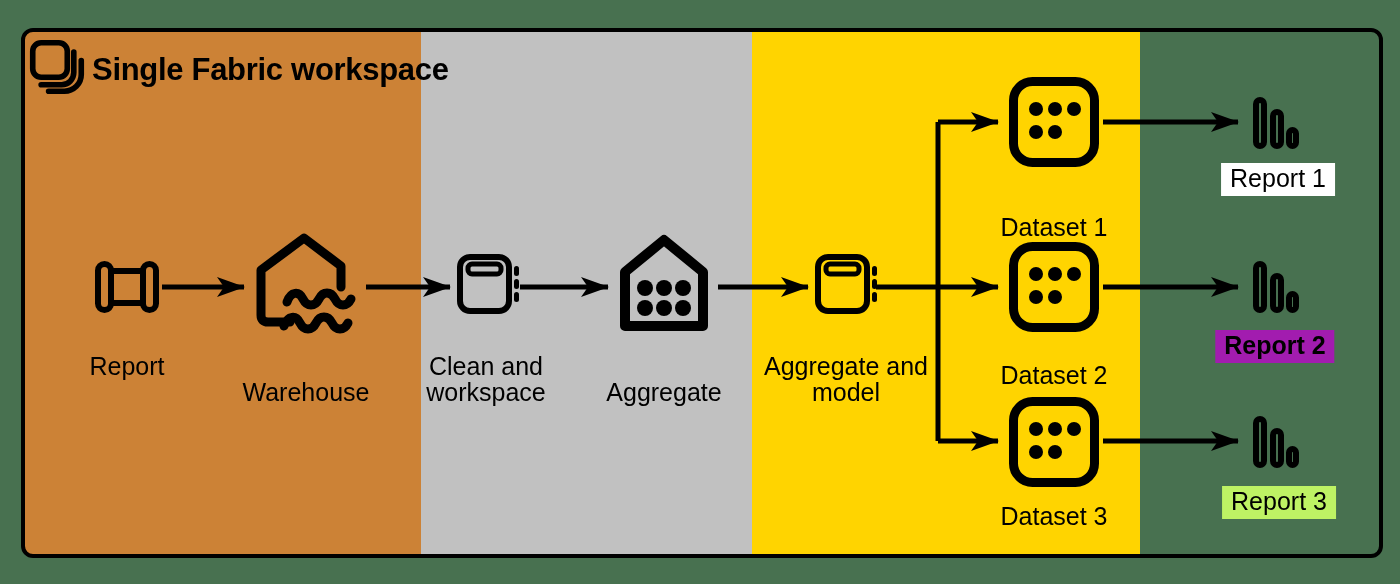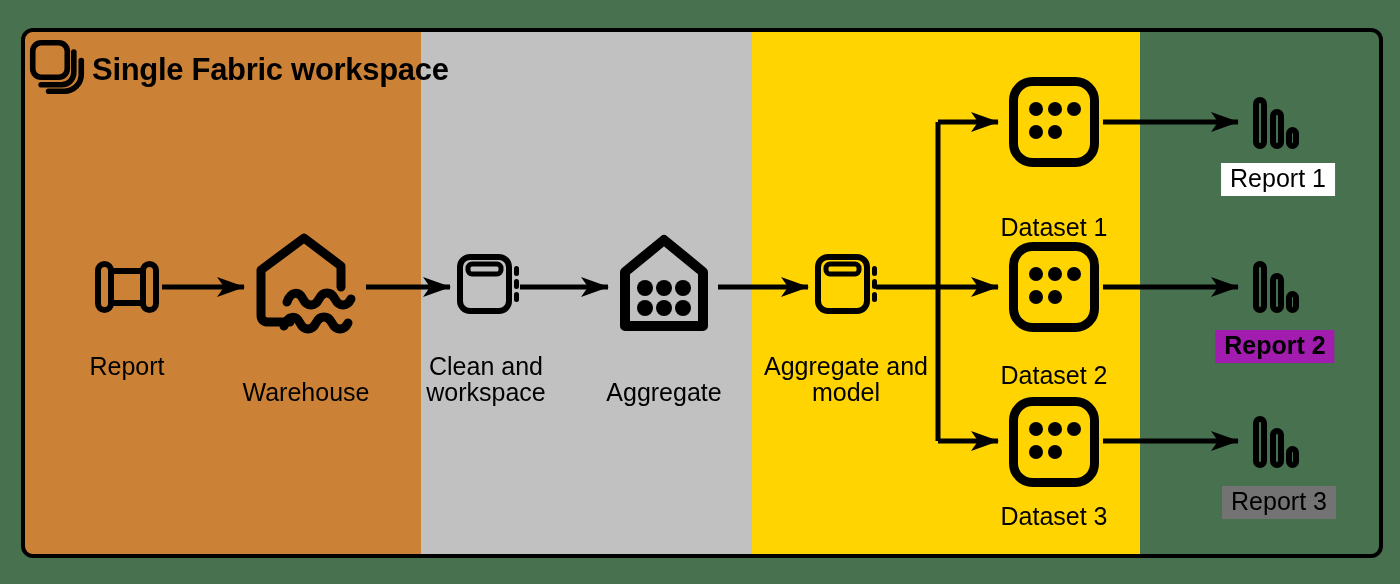--- a/index.html
+++ b/index.html
@@ -193,17 +193,17 @@
   </div>
 
   <svg class="icon" style="left:1250px;top:413px" width="50" height="58" viewBox="0 0 50 58">
     <g stroke="#000" stroke-width="6" fill="none">
       <rect x="6" y="6" width="8" height="46" rx="4"></rect>
       <rect x="23" y="18" width="8" height="34" rx="4"></rect>
       <rect x="39" y="36" width="7" height="16" rx="3.5"></rect>
     </g>
   </svg>
   <div class="report-label-wrap" style="left:1275px;top:486px">
-    <span style="background: #737373; margin-left: 8px;">Report 3</span>
+    <span style="background: #bef264; margin-left: 8px;">Report 3</span>
   </div>
 
   <div id="frame"></div>
 </div>
 
 </body></html>

